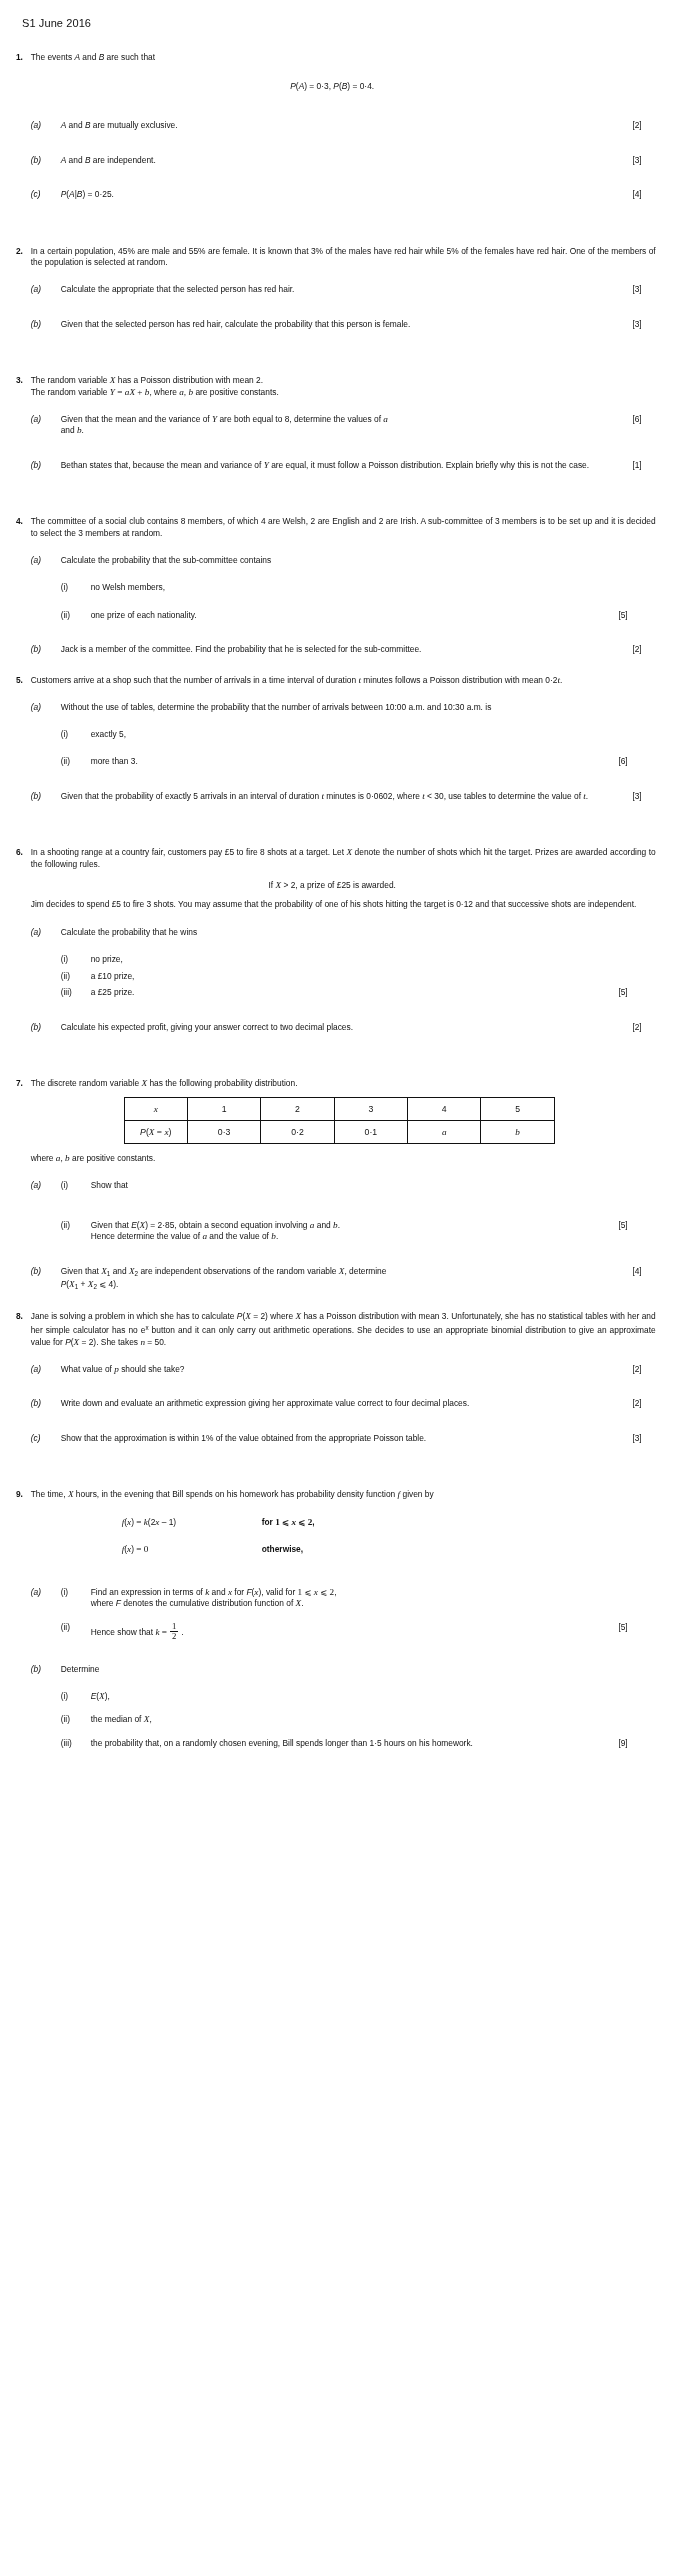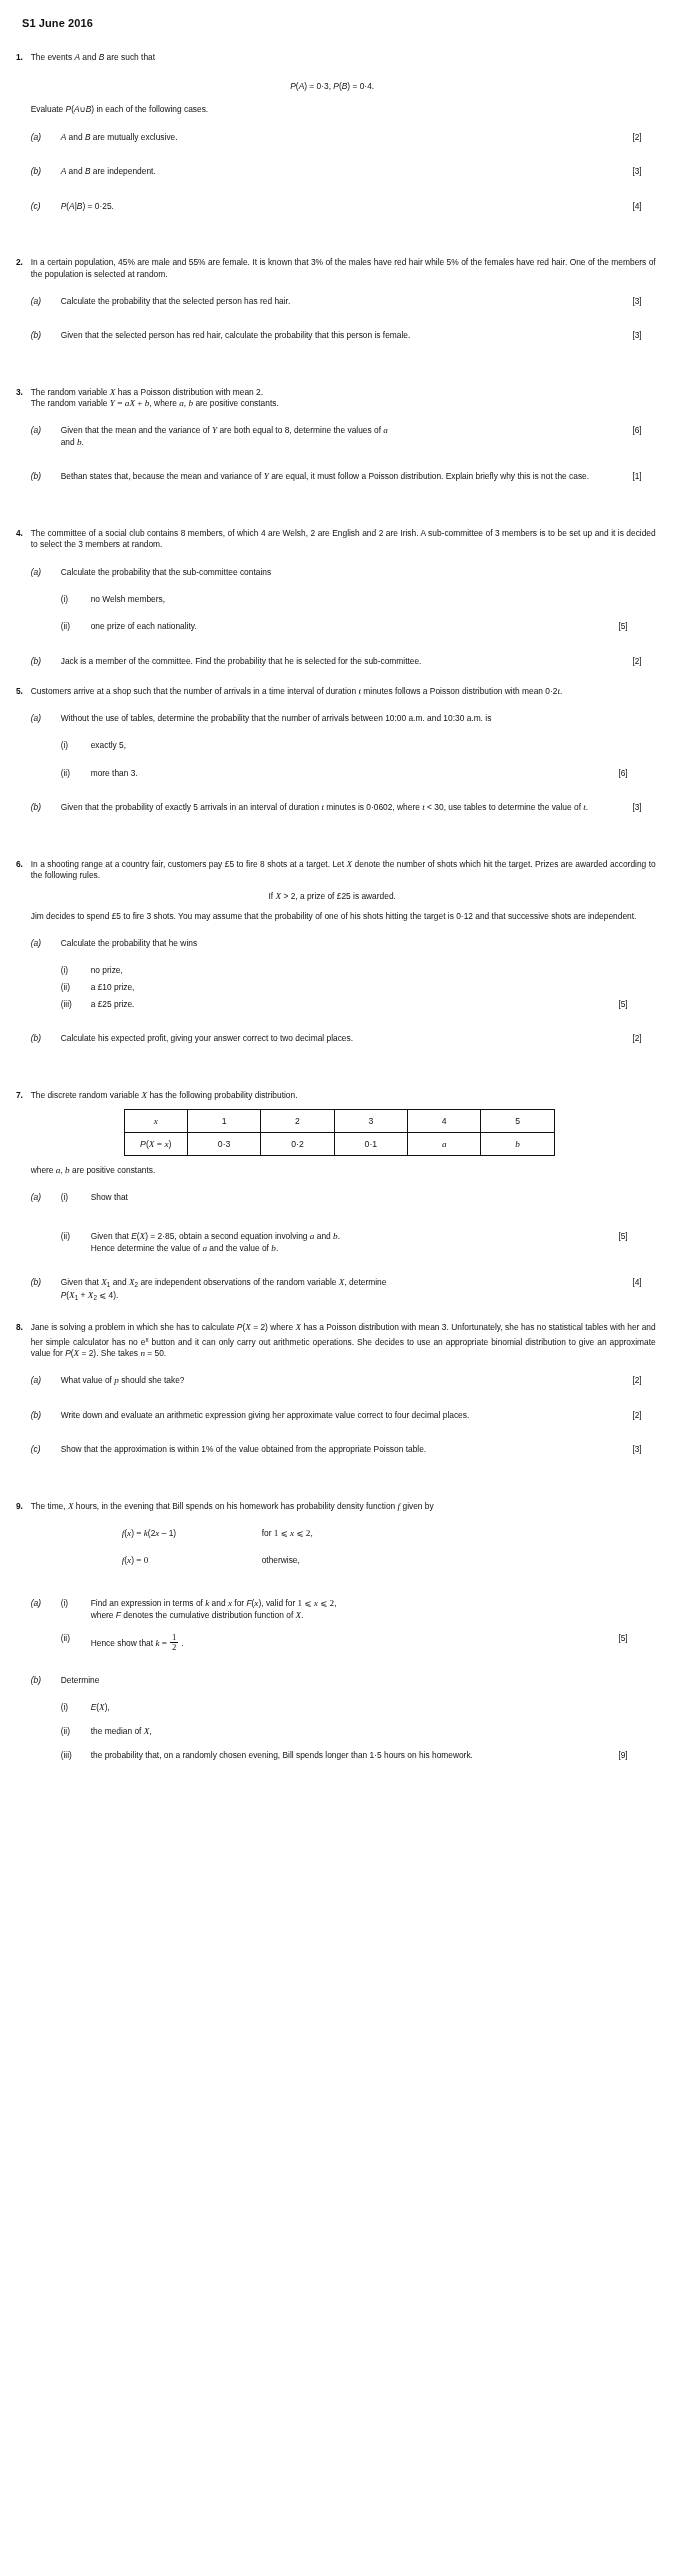--- a/index.html
+++ b/index.html
@@ -19,21 +19,21 @@
     width: 684px;
     min-height: 2576px;
     padding: 0;
     box-sizing: border-box;
   }
   .doc-title {
     position: absolute;
     left: 22px;
     top: 17.4px;
     font-size: 11px;
-    font-weight: bold;
+    font-weight: normal;
     letter-spacing: 0.1px;
   }
   
   .q {
     position: relative;
     margin: 0 0 0 0;
     padding: 0 0 0 0;
   }
   .qrow {
     display: flex;
@@ -187,21 +187,21 @@
     line-height: 12px;
   }
   .pdfgrid {
     display: block;
     padding-left: 113px;
     font-size: 8.4px;
     line-height: 11.5px;
   }
   .pdfrow { display: flex; }
   .pdfleft { width: 140px; flex: 0 0 auto; }
-  .pdfright { flex: 0 0 auto; }
+  .pdfright { flex: 0 0 auto; font-weight: bold; }
 </style>
 </head>
 <body>
 
 <div class="page">
 
   <div class="doc-title">S1 June 2016</div>
 
   <div class="content">
 
@@ -210,26 +210,20 @@
         <div class="qnum">1.</div>
         <div class="qbody nojust">
           The events <i>A</i> and <i>B</i> are such that
         </div>
       </div>
       <div class="spacer14"></div>
       <div class="centerblock">
         <span class="center"><i>P</i>(<i>A</i>) = 0<span>·</span>3, <i>P</i>(<i>B</i>) = 0<span>·</span>4.</span>
       </div>
       <div class="spacer14"></div>
-      <div class="qrow">
-        <div class="qnum"></div>
-        <div class="qbody nojust">
-          Evaluate <i>P</i>(<i>A</i>∪<i>B</i>) in each of the following cases.
-        </div>
-      </div>
       <div class="spacer18"></div>
       <div class="qrow">
         <div class="qnum"></div>
         <div class="qbody">
           <div class="part">
             <div class="plabel">(a)</div>
             <div class="ptext nojust">
               <span class="marks">[2]</span>
               <i>A</i> and <i>B</i> are mutually exclusive.
             </div>
@@ -263,21 +257,21 @@
         <div class="qbody">In a certain population, 45% are male and 55% are female. It is known that 3% of the males have red hair while 5% of the females have red hair. One of the members of the population is selected at random.</div>
       </div>
       <div class="spacer18"></div>
       <div class="qrow">
         <div class="qnum"></div>
         <div class="qbody">
           <div class="part">
             <div class="plabel">(a)</div>
             <div class="ptext nojust">
               <span class="marks">[3]</span>
-              <span>Calculate the probability that the selected person has red hair.</span>
+              <span>Calculate the appropriate that the selected person has red hair.</span>
             </div>
           </div>
           <div class="spacer26"></div>
           <div class="part">
             <div class="plabel">(b)</div>
             <div class="ptext">
               <span class="marks">[3]</span>
               <span>Given that the selected person has red hair, calculate the probability that this person is female.</span>
             </div>
           </div>

